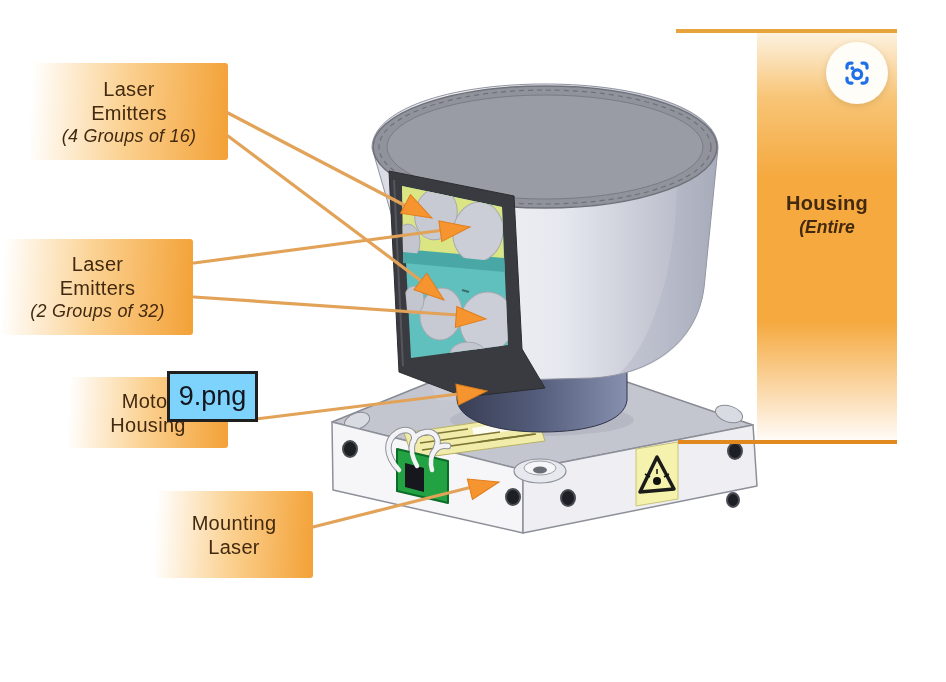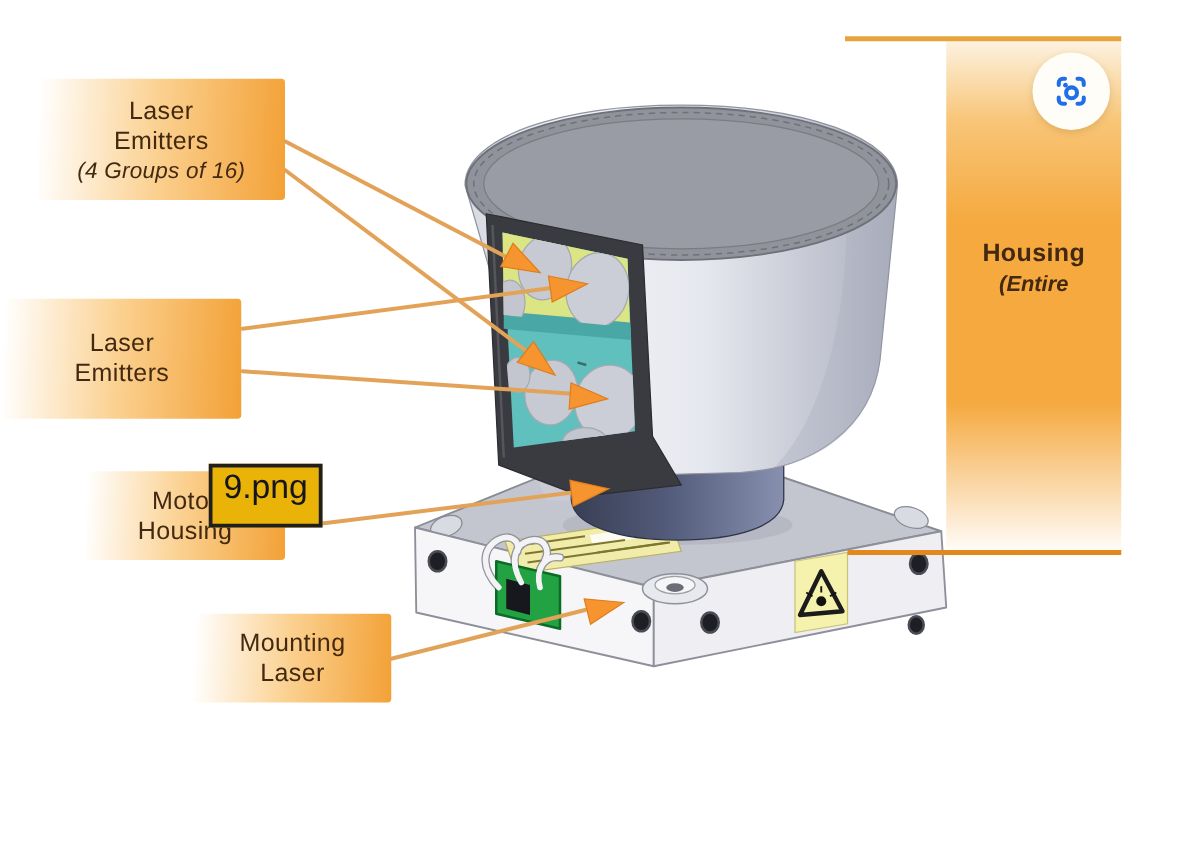--- a/index.html
+++ b/index.html
@@ -12,35 +12,35 @@
   .callout{
     position:absolute;z-index:1;display:flex;flex-direction:column;align-items:center;justify-content:center;
     background:linear-gradient(93deg,#ffffff 1%,#fbd191 48%,#f3a136 100%);
     border-radius:3px;color:#42290f;font-weight:normal;text-align:center;
   }
   .co-line{font-size:20px;line-height:24px;letter-spacing:.3px;}
   .co-note{font-size:18px;line-height:22px;font-style:italic;letter-spacing:.2px;}
   .co-emitters{left:30px;top:63px;width:198px;height:97px;}
   .co-receivers{left:2px;top:239px;width:191px;height:96px;}
   .co-motor{left:68px;top:377px;width:160px;height:71px;}
-  .co-mounting{left:155px;top:491px;width:158px;height:71px;}
+  .co-mounting{left:155px;top:491px;width:158px;height:87px;}
   
   .housing-panel{
     position:absolute;z-index:1;left:757px;top:33px;width:140px;height:425px;
     background:linear-gradient(180deg,#fdf2e0 0%,#f8c577 15%,#f5a93f 34%,#f5a93f 68%,rgba(245,169,63,0) 97%);
     color:#42290f;font-weight:bold;text-align:center;
   }
   .housing-text{margin-top:158px;}
   .hp-title{font-size:20px;line-height:25px;letter-spacing:.3px;}
   .hp-note{font-size:17.5px;line-height:23px;font-style:italic;}
   
   .file-label{
     position:absolute;z-index:3;left:167px;top:371px;width:91px;height:51px;
-    background:#eab308;border:3px solid #1f1f1f;box-sizing:border-box;
-    display:flex;justify-content:center;
+    background:#7dd3fc;border:3px solid #1f1f1f;box-sizing:border-box;
+    display:flex;align-items:center;justify-content:center;
     font-size:27px;color:#15151f;
   }
   .lens-btn{
     position:absolute;z-index:3;left:826px;top:42px;width:62px;height:62px;border-radius:50%;
     background:#fffdf8;border:none;cursor:pointer;padding:0;
     box-shadow:0 2px 6px rgba(150,110,40,.25);
     display:flex;align-items:center;justify-content:center;
   }
 </style>
 </head>
@@ -50,20 +50,21 @@
 
   <div class="callout co-emitters">
     <span class="co-line">Laser</span>
     <span class="co-line">Emitters</span>
     <span class="co-note">(4 Groups of 16)</span>
   </div>
 
   <div class="callout co-receivers">
     <span class="co-line">Laser</span>
     <span class="co-line">Emitters</span>
+    <span class="co-note">(2 Groups of 32)</span>
   </div>
 
   <div class="callout co-motor">
     <span class="co-line">Motor</span>
     <span class="co-line">Housing</span>
   </div>
 
   <div class="callout co-mounting">
     <span class="co-line">Mounting</span>
     <span class="co-line">Laser</span>

